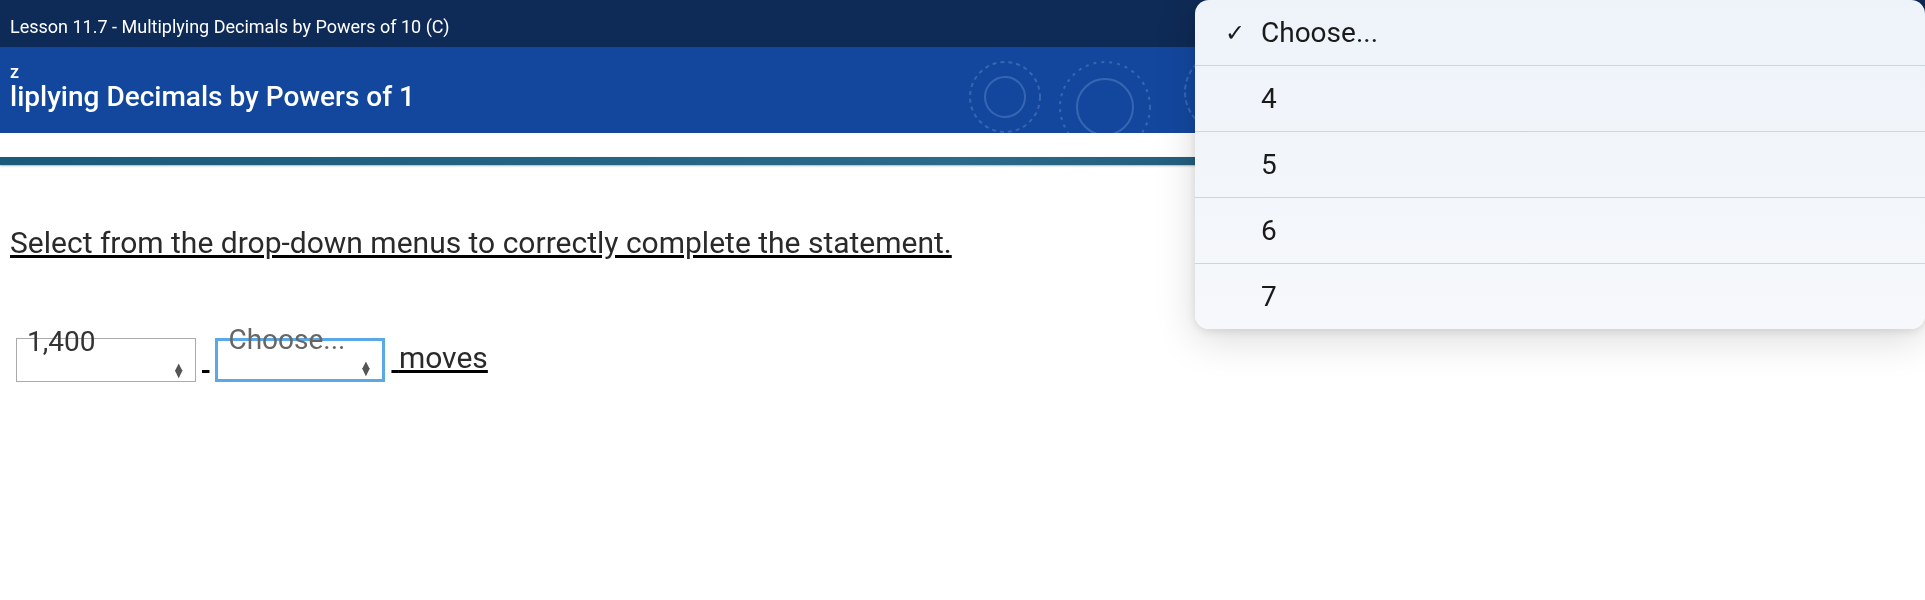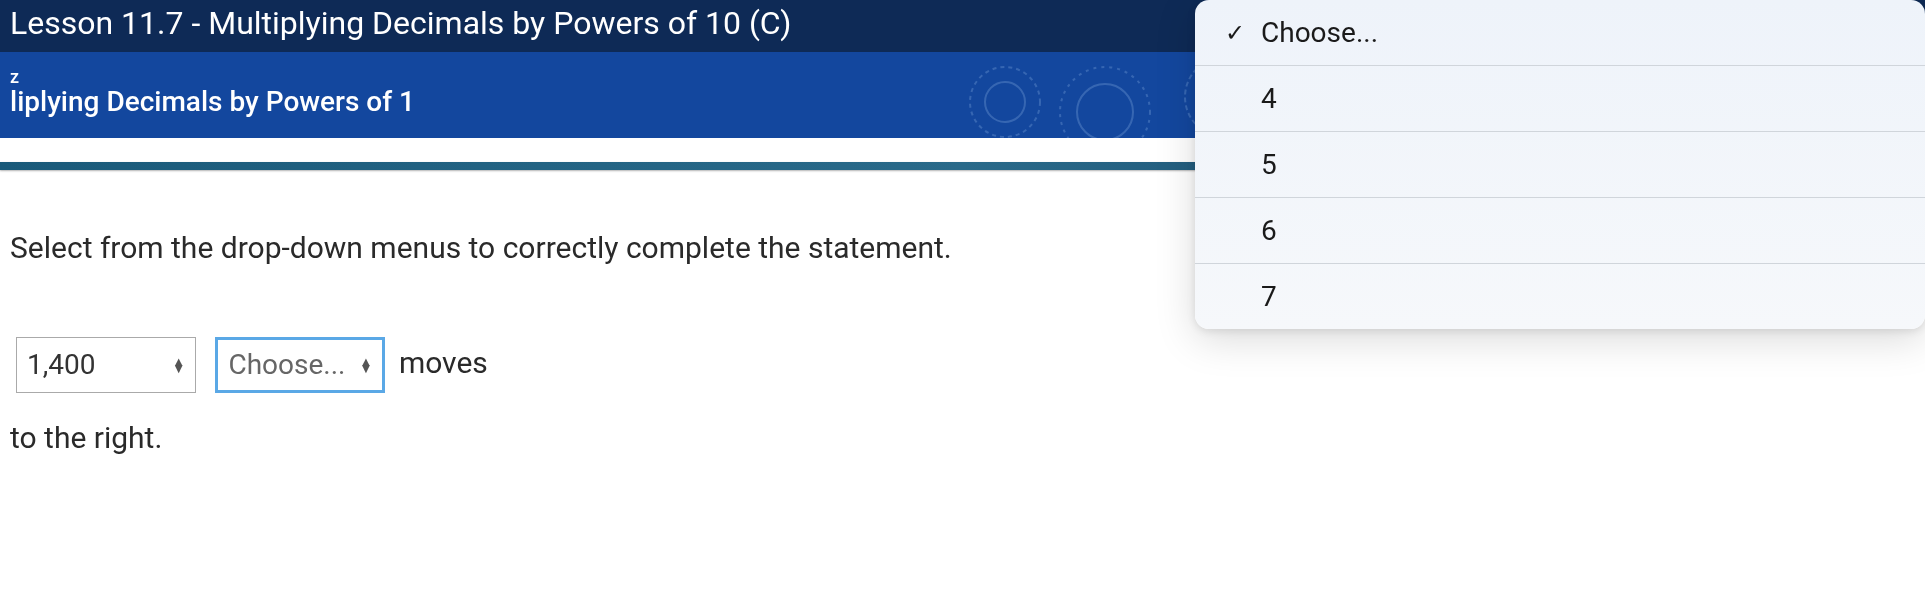--- a/index.html
+++ b/index.html
@@ -11,22 +11,22 @@
       font-family: -apple-system, BlinkMacSystemFont, "Segoe UI", Roboto, Helvetica, Arial, sans-serif;
       background: #ffffff;
       width: 1925px;
       height: 600px;
       overflow: hidden;
       position: relative;
     }
     .top-bar {
       background: #0e2a56;
       color: #ffffff;
-      padding: 4px 10px 10px 10px;
-      font-size: 32px;
+      padding: 16px 10px 10px 10px;
+      font-size: 18px;
       font-weight: 400;
     }
     .sub-bar {
       background: #13479e;
       color: #ffffff;
       padding: 20px 10px;
       font-size: 28px;
       font-weight: 500;
       position: relative;
       overflow: hidden;
@@ -53,44 +53,45 @@
       background: #ffffff;
       height: 24px;
     }
     .teal-divider {
       height: 8px;
       background: linear-gradient(to right, #1a5a7a, #2a6a8a, #0e3a5e);
       box-shadow: 0 1px 2px rgba(0,0,0,0.3);
     }
     .content {
       padding: 60px 14px 0 10px;
+      text-decoration: underline;
     }
     .instruction {
       font-size: 30px;
       color: #2a2a2a;
       margin-bottom: 60px;
     }
     .sentence {
       font-size: 30px;
       color: #2a2a2a;
       line-height: 2.5;
     }
     .sentence-segment {
       display: inline;
     }
     .dropdown-inline {
       display: inline-flex;
-      align-items: center;
+      align-items: flex-end;
       border: 1px solid #aaa;
       background: #ffffff;
       padding: 4px 10px;
       font-size: 28px;
       color: #333;
       min-width: 180px;
-      height: 56px;
+      height: 44px;
       vertical-align: middle;
       margin: 0 6px;
       justify-content: space-between;
       gap: 40px;
     }
     .dropdown-inline.focused {
       border: 3px solid #5aa8e6;
       color: #666;
       min-width: 170px;
       gap: 10px;
@@ -175,21 +176,20 @@
     </span>
     <span class="dropdown-inline focused">
       <span>Choose...</span>
       <span class="updown-icon">
         <span>▲</span>
           <span>▼</span>
       </span>
     </span>
     <span class="sentence-segment">moves</span>
     <br>
-    <span class="sentence-segment">to the right.</span>
   </div>
 </div>
 
 <div class="dropdown-popup">
   <div class="dropdown-option">
     <span class="check">✓</span>
     <span>Choose...</span>
   </div>
   <div class="dropdown-option indent">
     <span>4</span>

